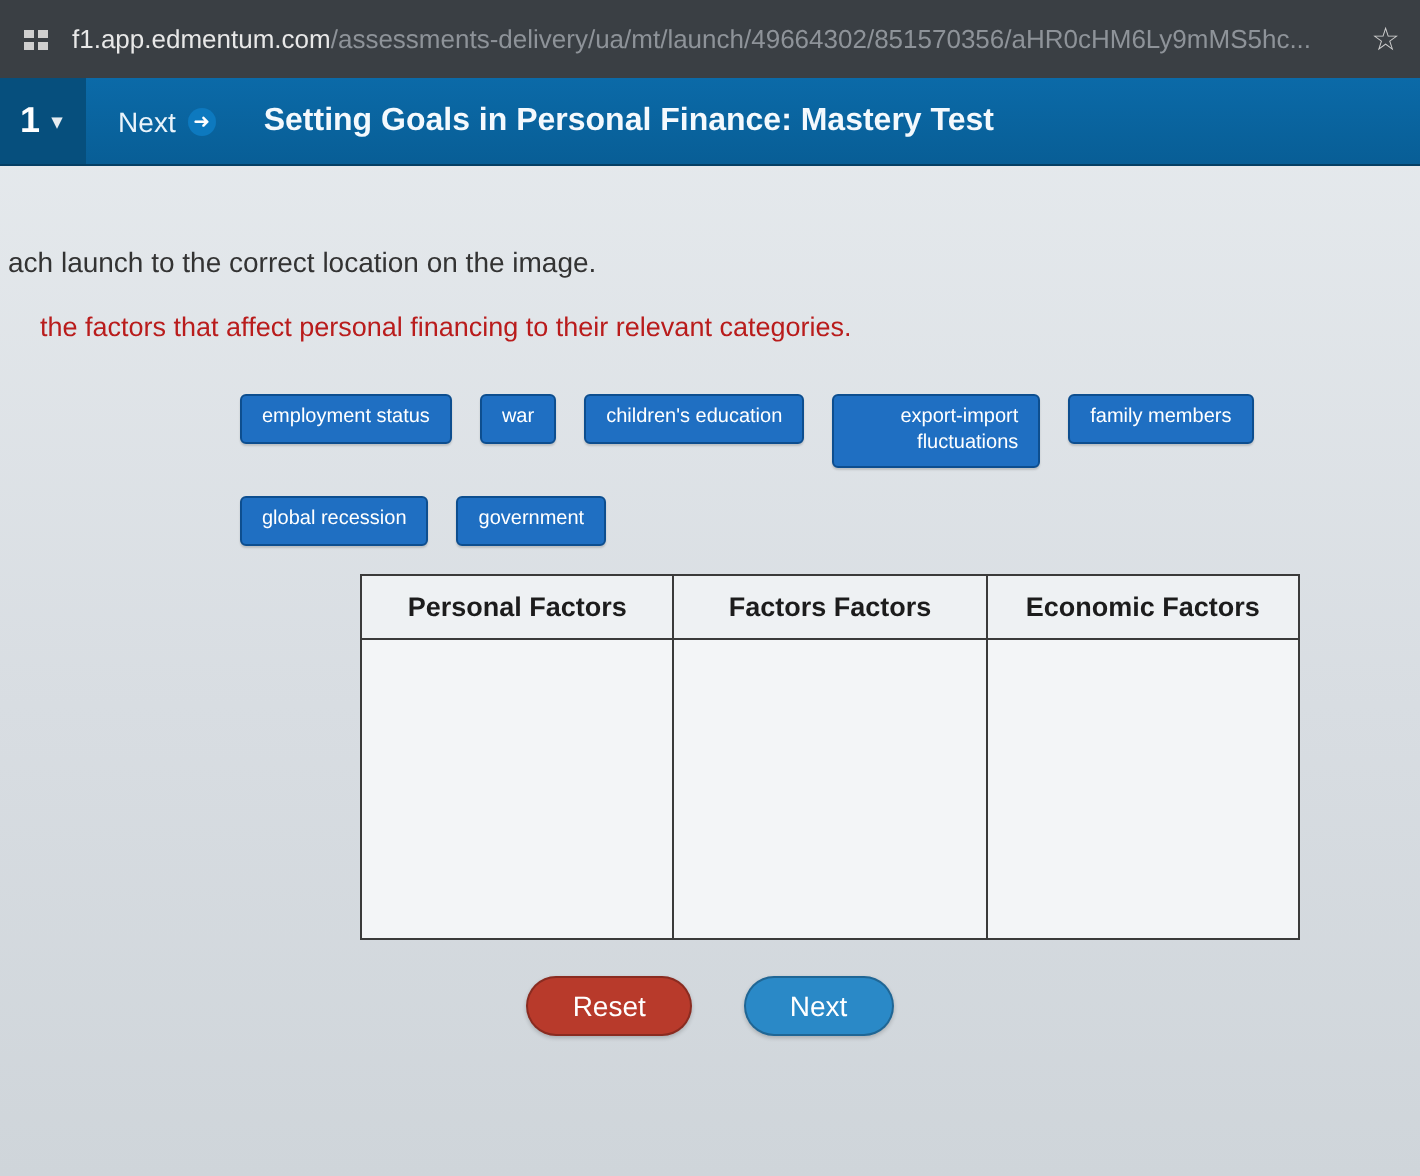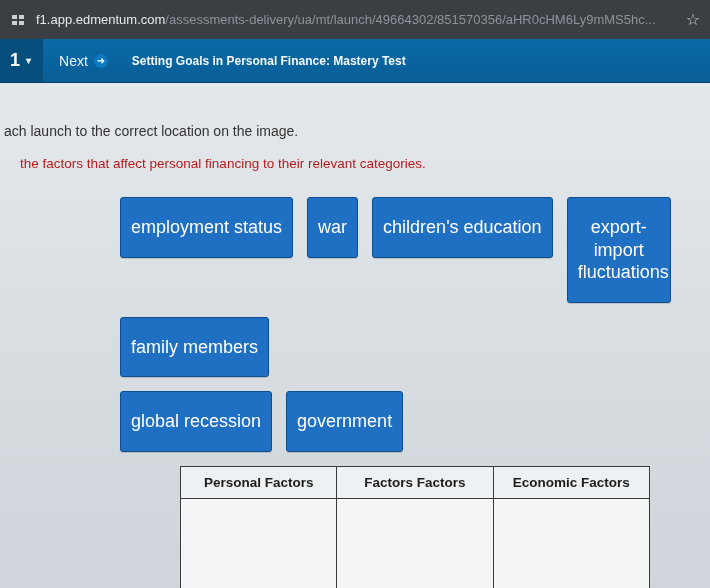--- a/index.html
+++ b/index.html
@@ -51,47 +51,47 @@
     display: flex; align-items: center; gap: 6px;
     padding: 0 16px; height: 100%;
     font-size: 14px; color: #eaf4fb;
     cursor: pointer;
   }
   .nav-next-arrow {
     width: 14px; height: 14px; border-radius: 50%;
     background: #0d79bf; display: inline-flex; align-items: center; justify-content: center;
     font-size: 10px; color: #fff;
   }
-  .title { padding-left: 8px; font-weight: 600; font-size: 12px; color: #f4f9fd; }
+  .title { padding-left: 8px; font-weight: 600; font-size: 16px; color: #f4f9fd; }
 
   
   .content { padding: 40px 0 0 0; color: #2e2e2e; }
   .instr1 { font-size: 14px; color: #333; padding-left: 4px; }
   .instr2 { font-size: 13.5px; color: #b91c1c; padding-left: 20px; margin-top: 17px; }
 
   .chips {
     margin-top: 26px;
     padding-left: 120px;
     padding-right: 20px;
   }
   .chip-row { display: flex; gap: 14px; margin-bottom: 14px; flex-wrap: wrap; align-items: flex-start;}
   .chip {
     background: #1f6fc2;
     color: #fff;
     border: 1px solid #0d4e8f;
     border-radius: 3px;
-    padding: 18px 10px;
-    font-size: 18px;
+    padding: 5px 10px;
+    font-size: 10px;
     line-height: 1.25;
     text-align: center;
     cursor: grab;
     box-shadow: 0 1px 1px rgba(0,0,0,.15);
     white-space: nowrap;
   }
-  .chip.multi { white-space: normal; width: 104px; }
+  .chip.multi { white-space: normal; width: 104px; text-align: right; }
 
   .drop-table {
     margin: 12px 0 0 180px;
     border-collapse: collapse;
     width: 470px;
     background: #f3f5f7;
   }
   .drop-table th {
     border: 1px solid #3a3a3a;
     padding: 8px 6px;

